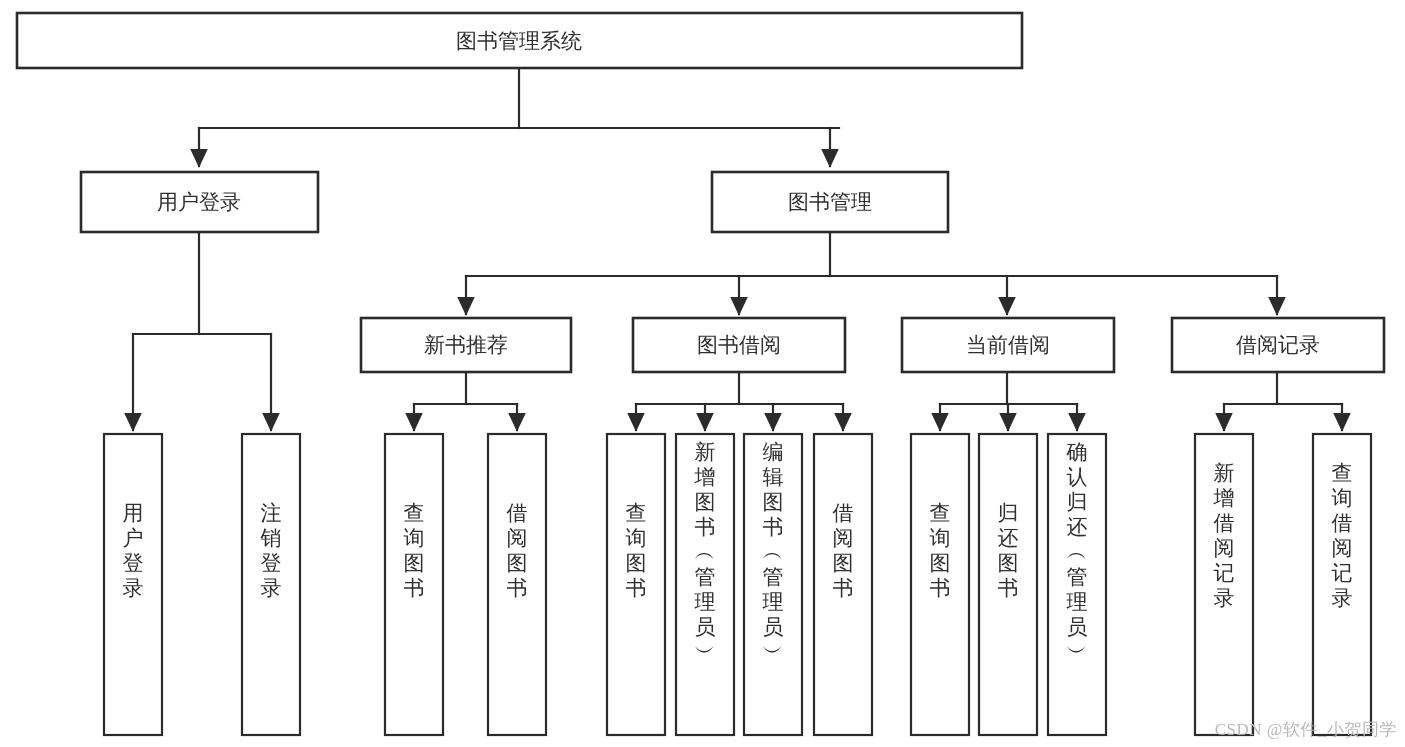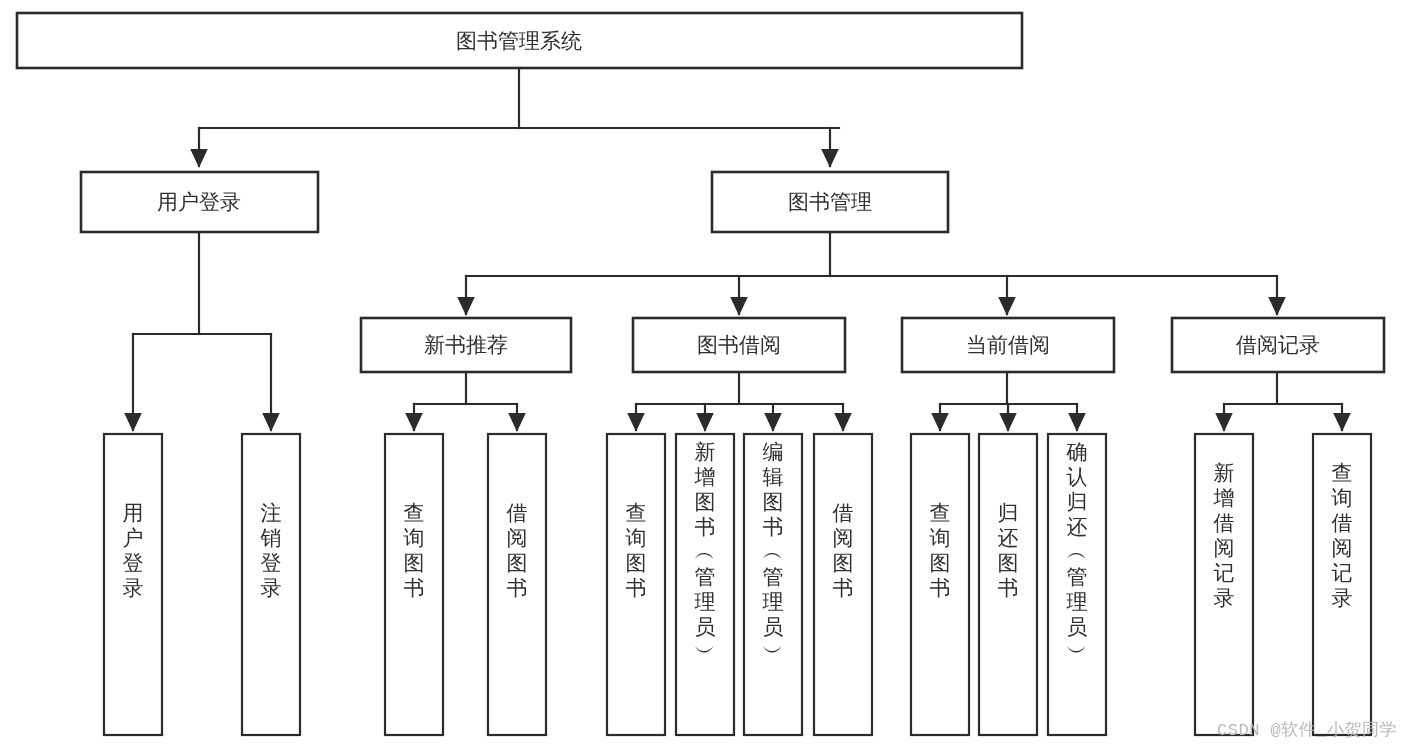--- a/index.html
+++ b/index.html
@@ -54,21 +54,21 @@
   .leaf-label {
     fill: #2f2f2f;
     font-family: "DejaVu Sans", "Liberation Sans", sans-serif;
     font-size: 21px;
     text-anchor: middle;
   }
   .watermark {
     position: absolute;
     right: 8px;
     bottom: 6px;
-    font-family: Liberation Mono, monospace;
+    font-family: Liberation Serif, serif;
     font-size: 17px;
     color: #b9b9b9;
     letter-spacing: 0.5px;
     white-space: nowrap;
     user-select: none;
     margin-left: 11px;
   }
 </style>
 </head>
 <body>

